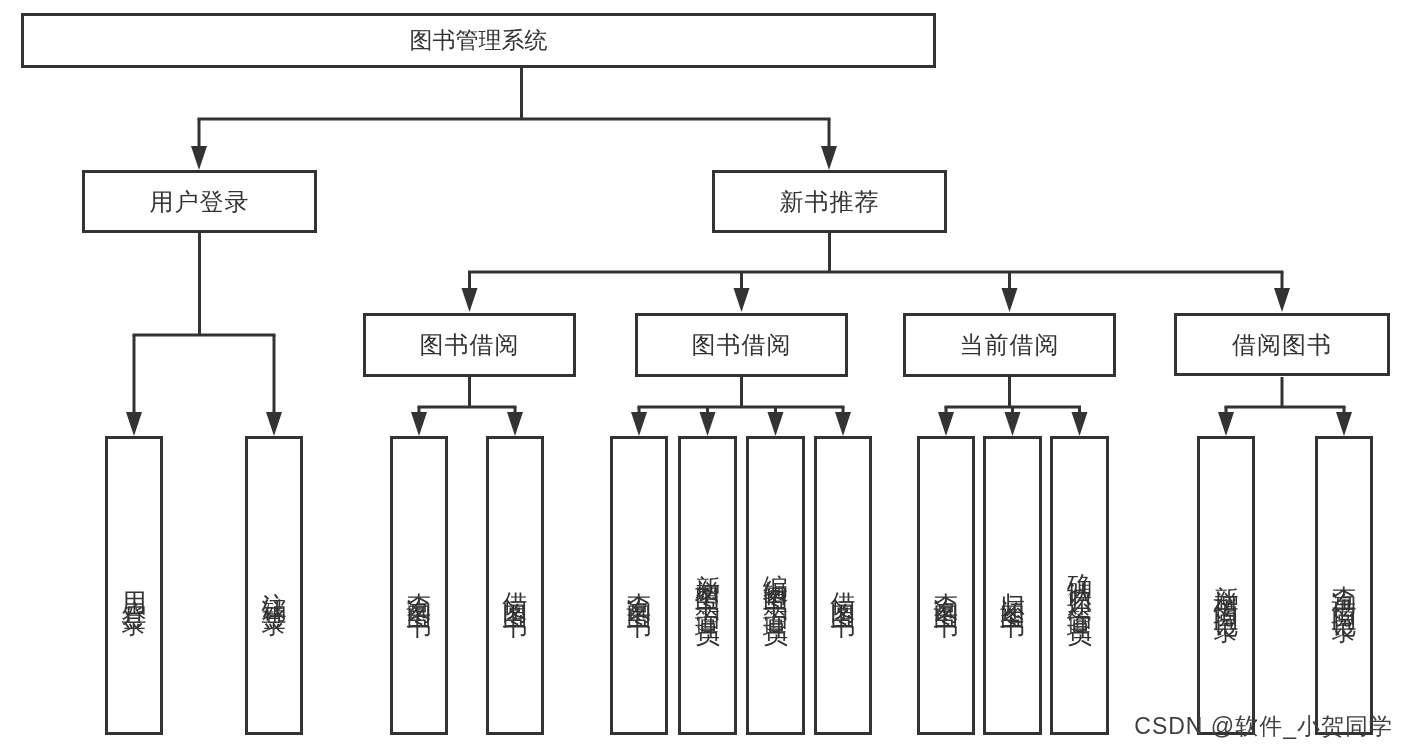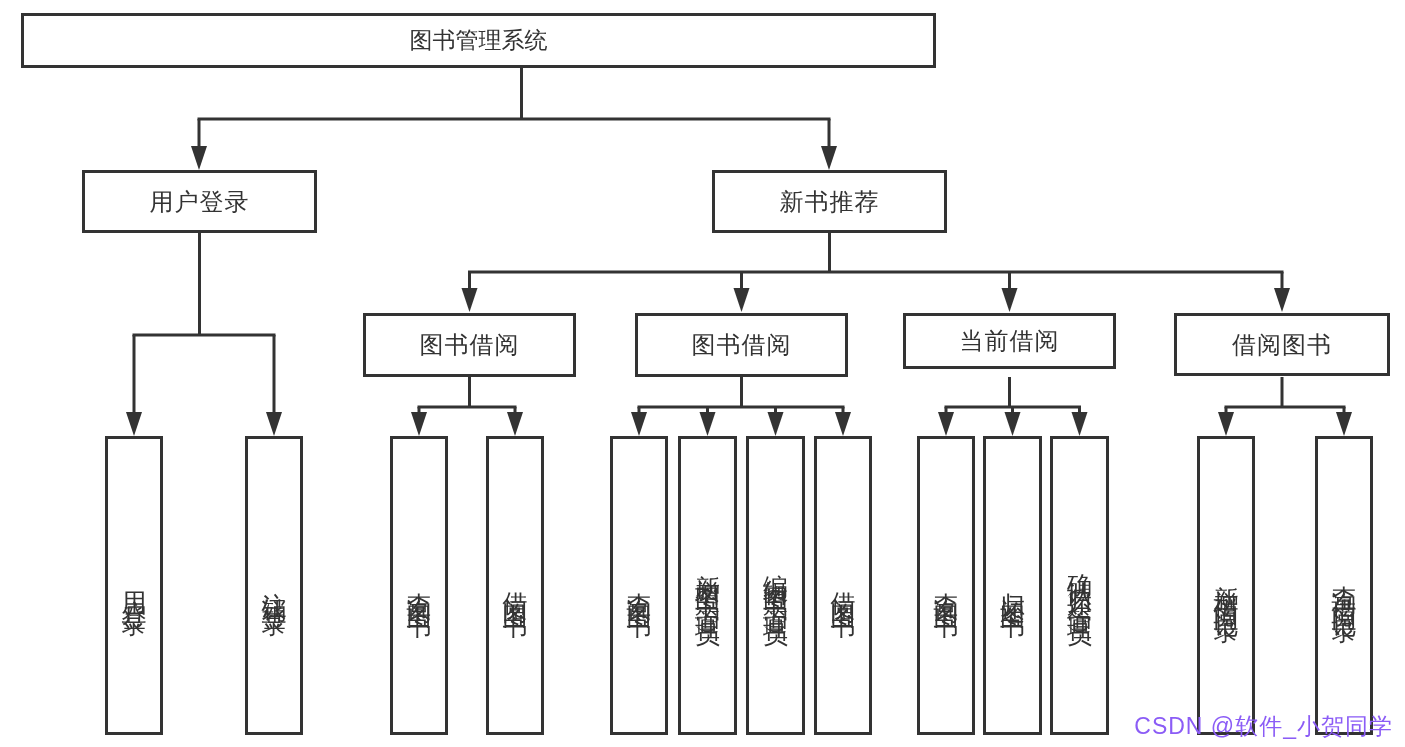--- a/index.html
+++ b/index.html
@@ -28,21 +28,21 @@
     writing-mode:vertical-rl;
     text-orientation:mixed;
     font-size:25px;
     letter-spacing:7px;
     line-height:1;
   }
   .watermark{
     position:absolute;
     right:12px;bottom:5px;
     font-size:23px;
-    color:#8b5cf6;
+    color:#404040;
     letter-spacing:1px;
     white-space:nowrap;
     text-align:center;
   }
 </style>
 </head>
 <body>
 
 <div class="canvas">
 
@@ -122,21 +122,21 @@
     </g>
   </svg>
 
   <div class="box root" style="left:21px;top:13px;width:915px;height:55px">图书管理系统</div>
 
   <div class="box hbox" style="left:82px;top:170px;width:235px;height:63px">用户登录</div>
   <div class="box hbox" style="left:712px;top:170px;width:235px;height:63px">新书推荐</div>
 
   <div class="box hbox" style="left:363px;top:313px;width:213px;height:64px">图书借阅</div>
   <div class="box hbox" style="left:635px;top:313px;width:213px;height:64px">图书借阅</div>
-  <div class="box hbox" style="left:903px;top:313px;width:213px;height:56px">当前借阅</div>
+  <div class="box hbox" style="left:903px;top:313px;width:213px;height:64px">当前借阅</div>
   <div class="box hbox" style="left:1174px;top:313px;width:216px;height:63px">借阅图书</div>
 
   <div class="box leaf" style="left:105px;top:436px;width:58px;height:299px">用户登录</div>
   <div class="box leaf" style="left:245px;top:436px;width:58px;height:299px">注销登录</div>
 
   <div class="box leaf" style="left:390px;top:436px;width:58px;height:299px">查询图书</div>
   <div class="box leaf" style="left:486px;top:436px;width:58px;height:299px">借阅图书</div>
 
   <div class="box leaf" style="left:610px;top:436px;width:58px;height:299px">查询图书</div>
   <div class="box leaf" style="left:678px;top:436px;width:59px;height:299px">新增图书（管理员）</div>

